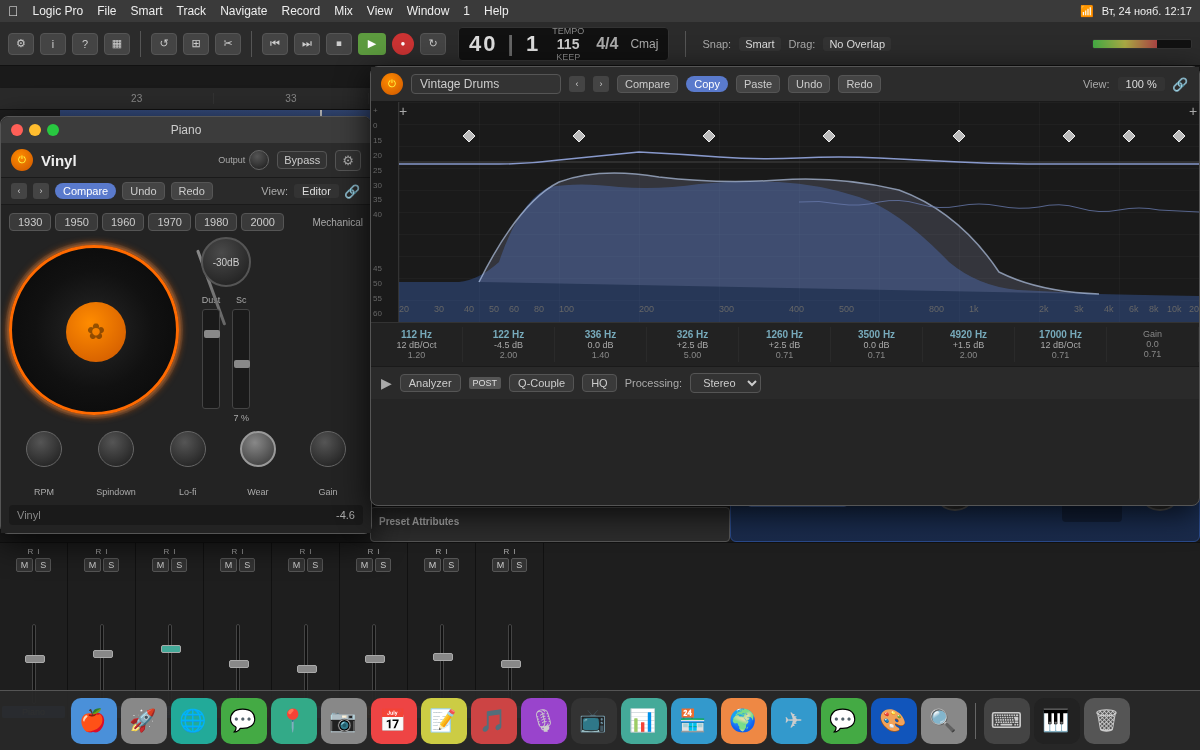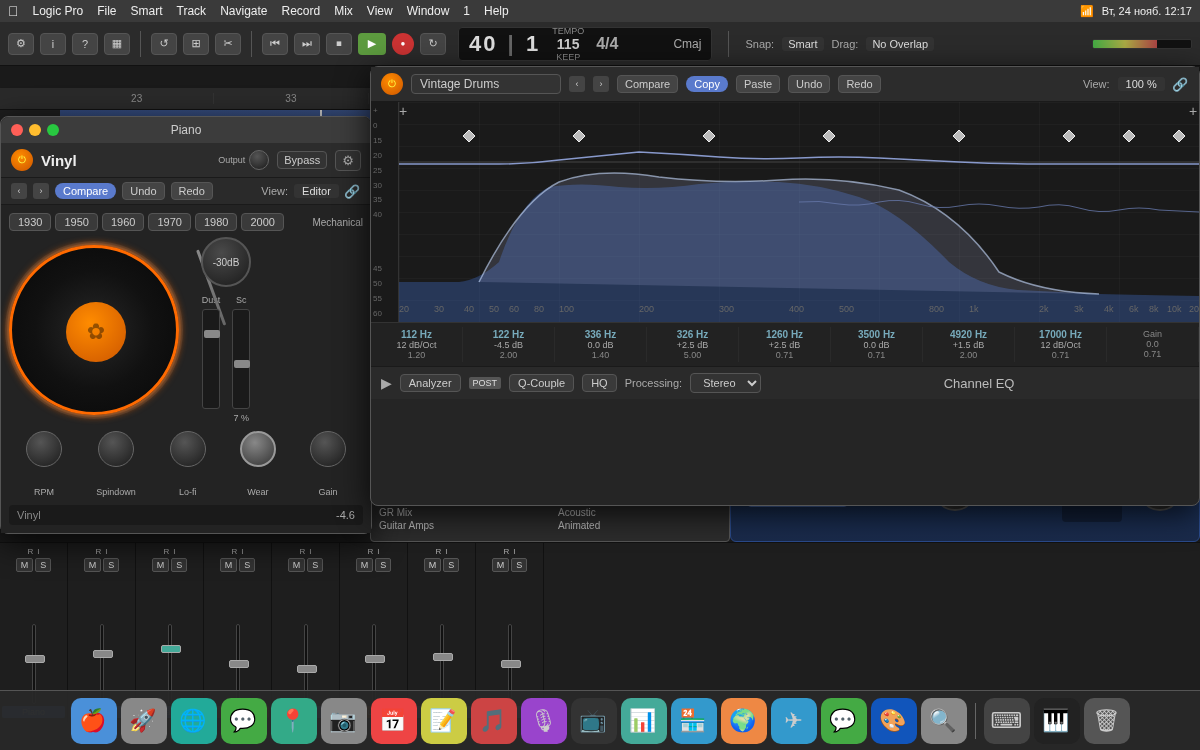--- a/index.html
+++ b/index.html
@@ -74,21 +74,21 @@
       font-size: 22px;
       font-weight: bold;
       color: #ddd;
       font-variant-numeric: tabular-nums;
       letter-spacing: 2px;
     }
     .transport-sub { display: flex; flex-direction: column; align-items: center; }
     .transport-label { font-size: 9px; color: #888; text-transform: uppercase; }
     .transport-val { font-size: 14px; font-weight: bold; color: #ccc; }
     .time-sig { font-size: 16px; font-weight: bold; color: #aaa; }
-    .key-sig { font-size: 12px; color: #aaa; margin-left: 43px; }
+    .key-sig { font-size: 12px; color: #aaa; }
     .play-btn {
       width: 28px; height: 22px;
       background: #5d9b3f;
       border-radius: 4px;
       display: flex; align-items: center; justify-content: center;
       cursor: pointer;
       color: #fff;
     }
     .rec-btn {
       width: 22px; height: 22px;
@@ -944,38 +944,25 @@
         <span style="font-size:14px;color:#aaa;cursor:pointer;">▶</span>
       </div>
       <button class="analyzer-btn">Analyzer</button>
       <span class="post-label">POST</span>
       <button class="analyzer-btn">Q-Couple</button>
       <button class="analyzer-btn">HQ</button>
       <span style="color:#aaa;font-size:11px;">Processing:</span>
       <select style="background:#333;border:1px solid #555;border-radius:4px;color:#ccc;padding:2px 8px;font-size:11px;cursor:pointer;">
         <option>Stereo</option>
       </select>
-      <span class="eq-title-center">Channel EQ</span>
     </div>
   </div>
 
   <div class="preset-panel">
     <div class="preset-title">Preset Attributes</div>
-    <div class="preset-cols">
-      <div class="preset-col">
-        <div class="preset-item">New in GR5</div>
-        <div class="preset-item">GR Mix</div>
-        <div class="preset-item">Guitar Amps</div>
-      </div>
-      <div class="preset-col">
-        <div class="preset-item">Abstract</div>
-        <div class="preset-item">Acoustic</div>
-        <div class="preset-item">Animated</div>
-      </div>
-    </div>
   </div>
 
   <div class="stomp-window">
     <div style="display:flex;flex-direction:column;gap:2px;">
       <span class="stomp-label">STOMP</span>
       <span class="stomp-title">COMPRESSOR</span>
       <select class="stomp-select">
         <option>Classic Comp</option>
       </select>
     </div>

